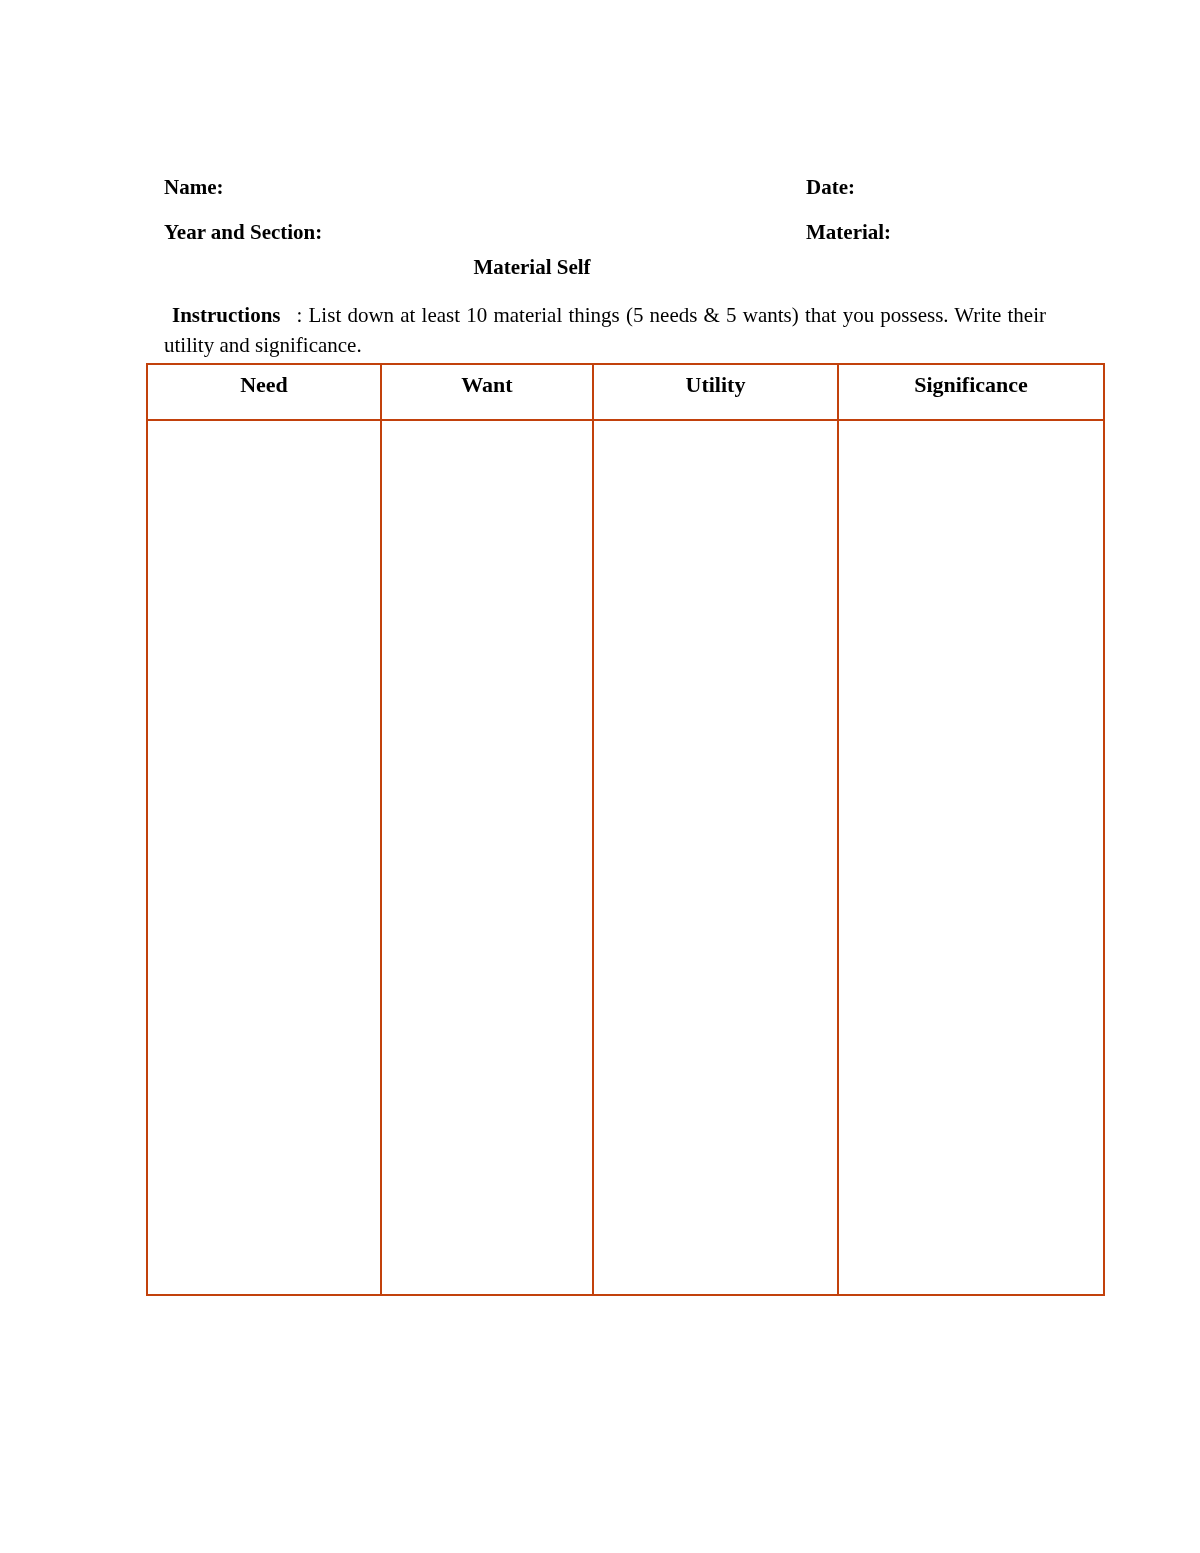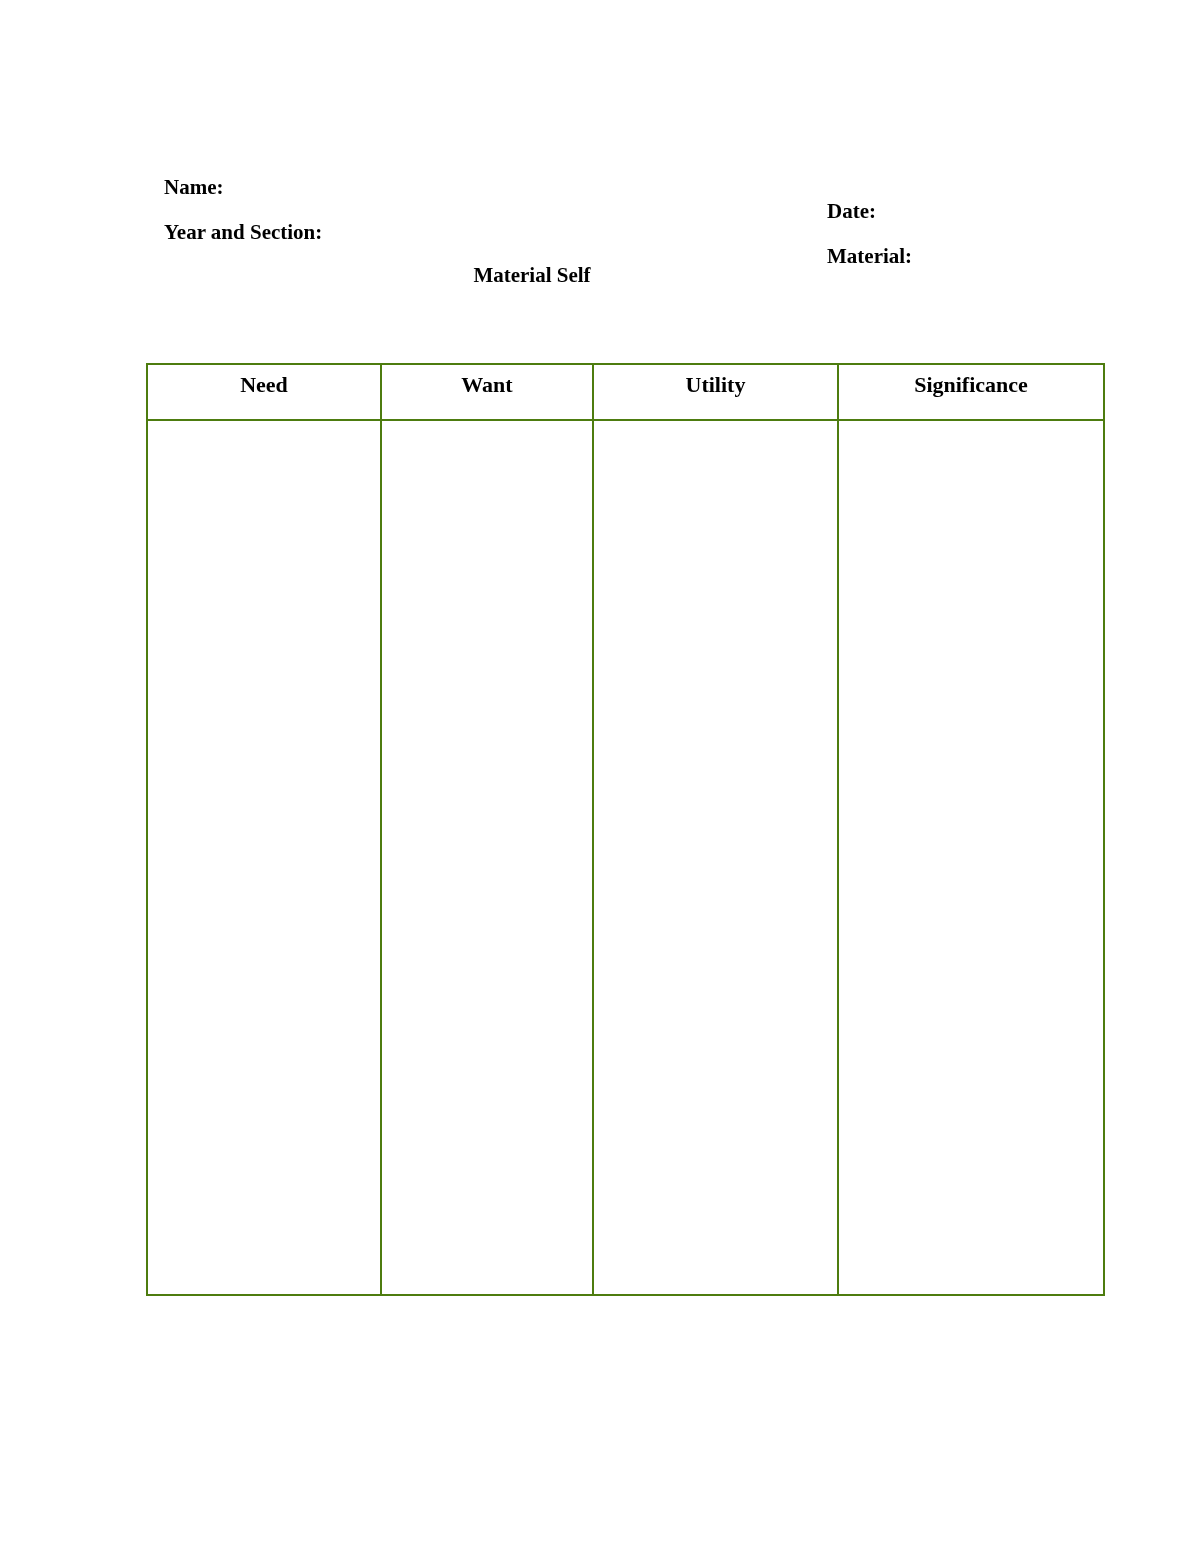--- a/index.html
+++ b/index.html
@@ -16,51 +16,50 @@
   .field-row {
     position: absolute;
     left: 140px;
     width: 900px;
     font-size: 21px;
     font-weight: bold;
     line-height: 26px;
     white-space: nowrap;
   }
   .field-row .left-label  { position: absolute; left: 0; }
-  .field-row .right-label { position: absolute; left: 663px; margin-top: 24px; }
+  .field-row .right-label { position: absolute; left: 642px; }
   .doc-title {
     position: absolute;
     left: 0;
     top: 231px;
     width: 1032px;
     text-align: center;
     font-size: 21px;
     font-weight: bold;
-    margin-top: 8px;
   }
   .instructions {
     position: absolute;
     left: 140px;
     top: 276px;
     width: 898px;
     font-size: 21px;
     line-height: 30px;
     text-align: justify;
   }
   .instructions .lead { font-weight: bold; }
   table.material-table {
     position: absolute;
     left: 130px;
     top: 347px;
     width: 930px;
     border-collapse: collapse;
     table-layout: fixed;
     background: #ffffff;
   }
-  table.material-table, th, td { border: 2px solid #4d7c0f; }
+  table.material-table, th, td { border: 2px solid #c2410c; }
   th {
     height: 56px;
     vertical-align: top;
     padding-top: 7px;
     text-align: center;
     font-size: 22px;
     font-weight: bold;
   }
   td {
     height: 875px;
@@ -83,20 +82,21 @@
     <span class="right-label">Date:</span>
   </div>
 
   <div class="field-row" style="top:187px;">
     <span class="left-label">Year and Section:</span>
     <span class="right-label">Material:</span>
   </div>
 
   <div class="doc-title">Material Self</div>
 
+  <p class="instructions"><span class="lead">Instructions</span><span>: List down at least 10 material things (5 needs &amp; 5 wants) that you possess. Write their utility and significance.</span></p>
 
   <table class="material-table">
     <thead>
       <tr>
         <th class="col-need">Need</th>
         <th class="col-want">Want</th>
         <th class="col-utility">Utility</th>
         <th class="col-significance">Significance</th>
       </tr>
     </thead>

